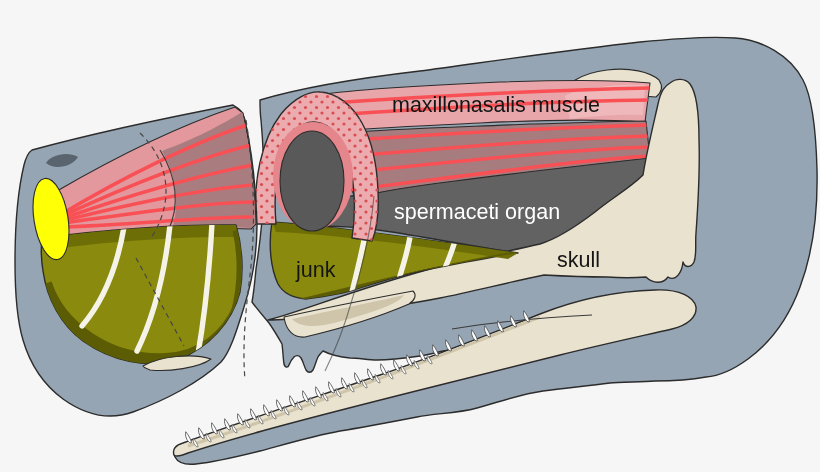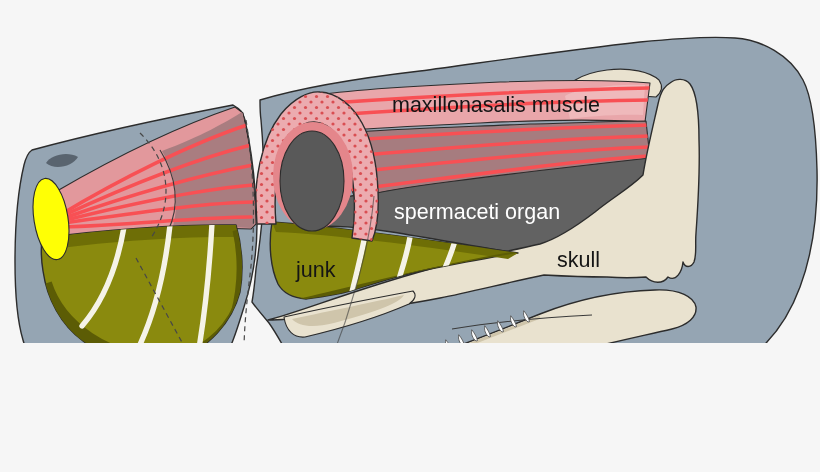--- a/index.html
+++ b/index.html
@@ -1,17 +1,17 @@
 <!DOCTYPE html>
 <html><head>
 <meta charset="utf-8">
 <style>
   html,body{margin:0;padding:0;}
   body{background:#f6f6f6;font-family:"Liberation Sans",sans-serif;}
-  #stage{position:relative;width:820px;height:343px;overflow:hidden;}
+  #stage{position:relative;width:820px;height:472px;overflow:hidden;}
   svg{display:block;}
   svg text{font-family:"Liberation Sans",sans-serif;font-size:21.5px;}
   .ol{stroke:#2c2c2c;stroke-width:1.4;stroke-linejoin:round;}
   .ol2{stroke:#2c2c2c;stroke-width:1.1;stroke-linejoin:round;}
   .thin{stroke:#3a3a3a;stroke-width:1.1;fill:none;}
   .dash{stroke:#474747;stroke-width:1.2;stroke-dasharray:5 4;fill:none;}
   .stripes path{fill:none;stroke-width:3.5;stroke-linecap:round;}
   .bands path{fill:none;stroke-width:5.4;stroke-linecap:round;}
   .shade{fill:none;}
 </style>

